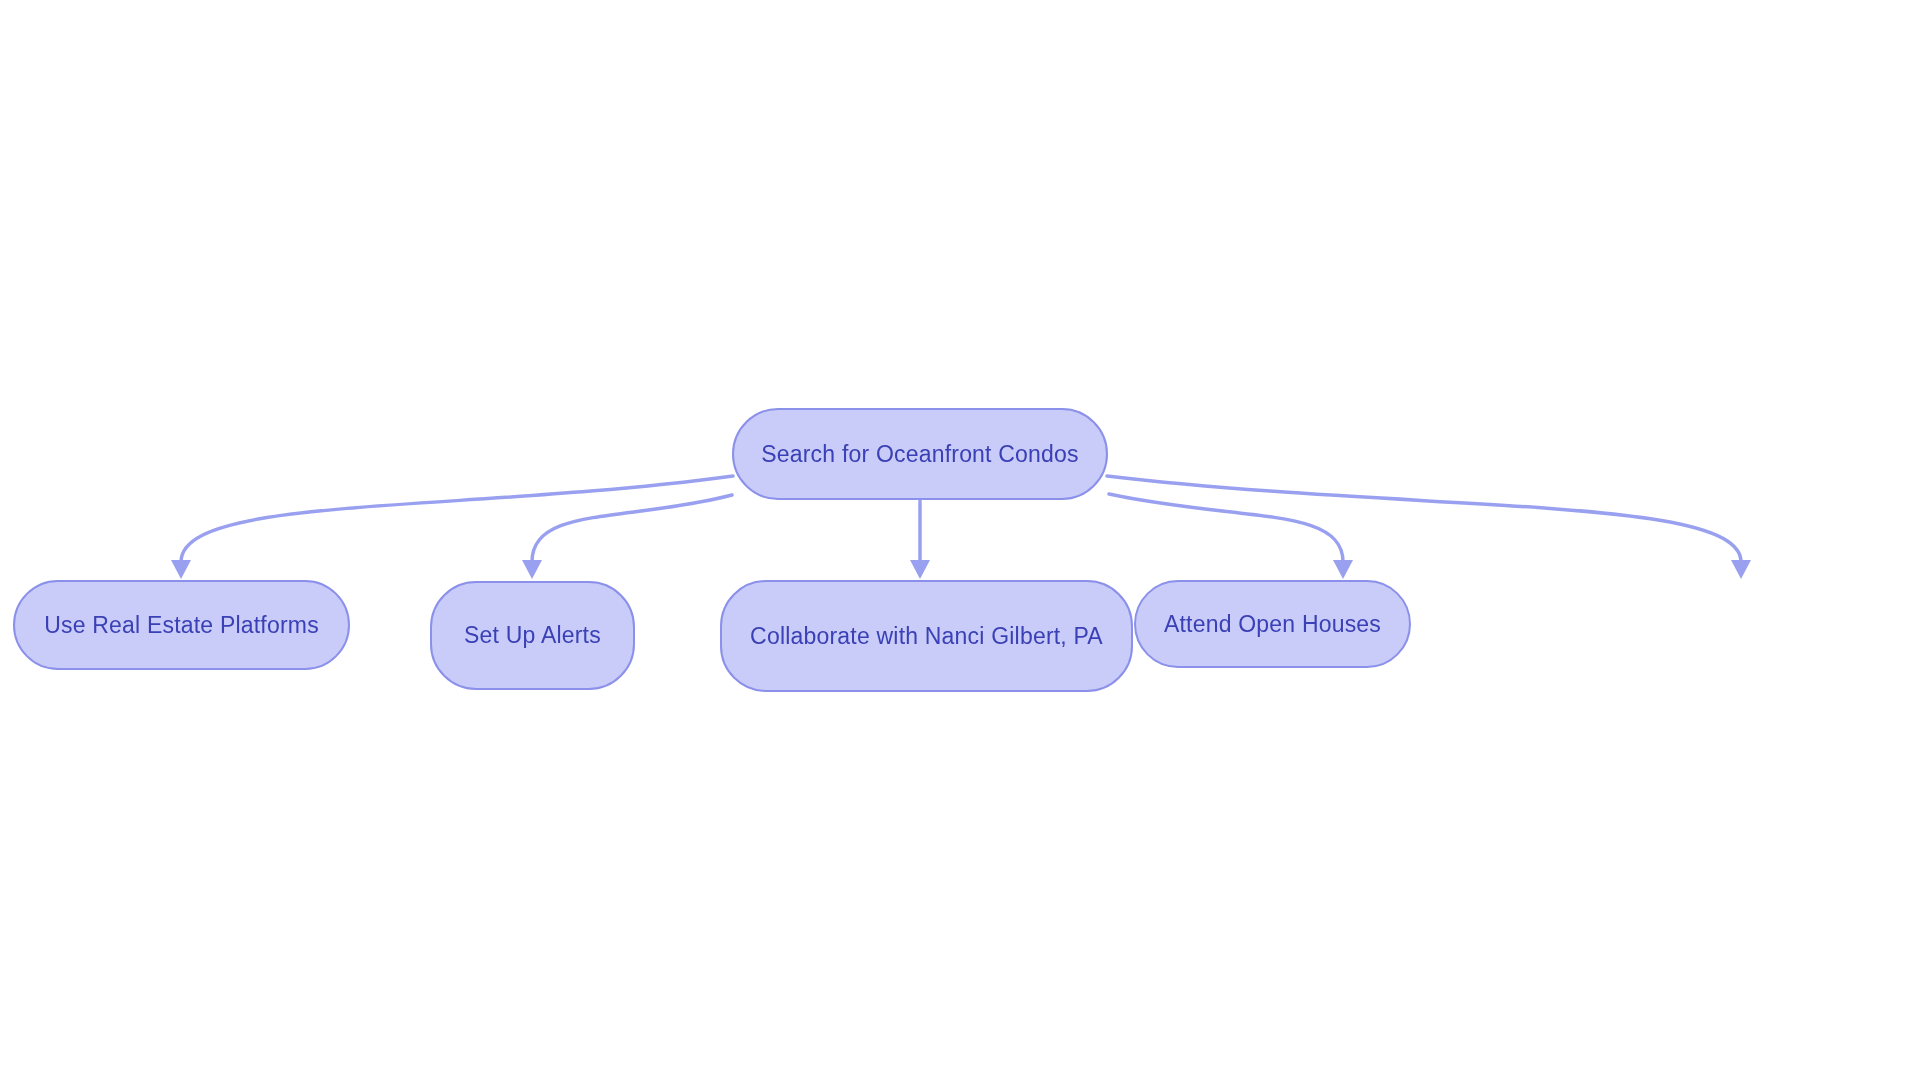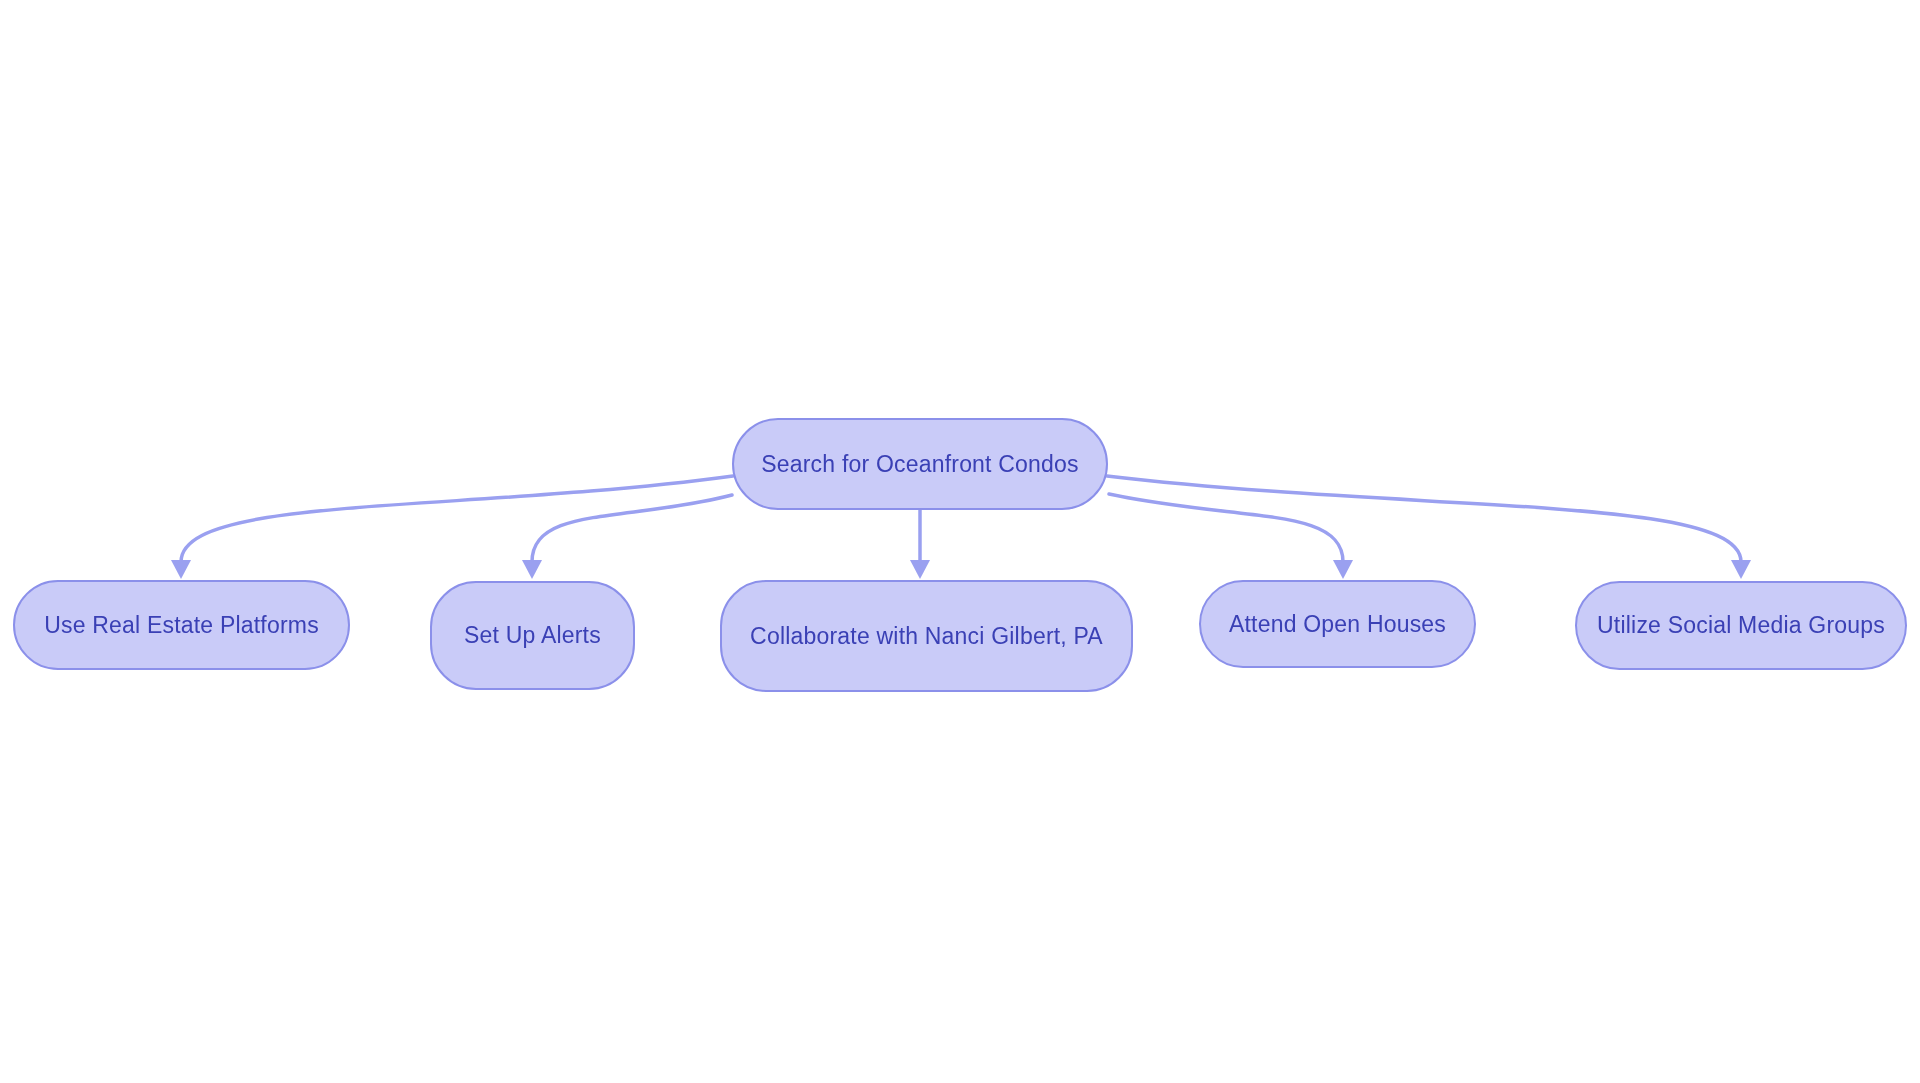--- a/index.html
+++ b/index.html
@@ -44,25 +44,25 @@
     justify-content: center;
     background: var(--node-fill);
     border: 2px solid var(--node-border);
     border-radius: 46px;
     color: var(--node-text);
     font-size: 23px;
     letter-spacing: 0.2px;
     white-space: nowrap;
     text-align: center;
   }
-  #node-root { left: 732px; top: 408px; width: 376px; height: 92px; margin-top: 10px; }
+  #node-root { left: 732px; top: 408px; width: 376px; height: 92px; }
   #node-c0   { left: 13px;   top: 580px; width: 337px; height: 90px; }
   #node-c1   { left: 430px;  top: 581px; width: 205px; height: 109px; }
   #node-c2   { left: 720px;  top: 580px; width: 413px; height: 112px; }
-  #node-c3   { left: 1199px; top: 580px; width: 277px; height: 88px; }
+  #node-c3   { left: 1134px; top: 580px; width: 277px; height: 88px; }
   #node-c4   { left: 1575px; top: 581px; width: 332px; height: 89px; }
 </style>
 </head>
 <body>
 
 <div class="canvas">
 
   <svg class="edge-layer" viewBox="0 0 1920 1083" xmlns="http://www.w3.org/2000/svg">
 
     <path class="edge-line" d="M 733 476 C 460 513, 181 495, 181 562"></path>
@@ -94,17 +94,14 @@
   </div>
 
   <div class="node" id="node-c2">
     <span>Collaborate with Nanci Gilbert, PA</span>
   </div>
 
   <div class="node" id="node-c3">
     <span>Attend Open Houses</span>
   </div>
 
-  <div class="node" id="node-c4">
-    <span>Utilize Social Media Groups</span>
-  </div>
 
 </div>
 
 </body></html>

